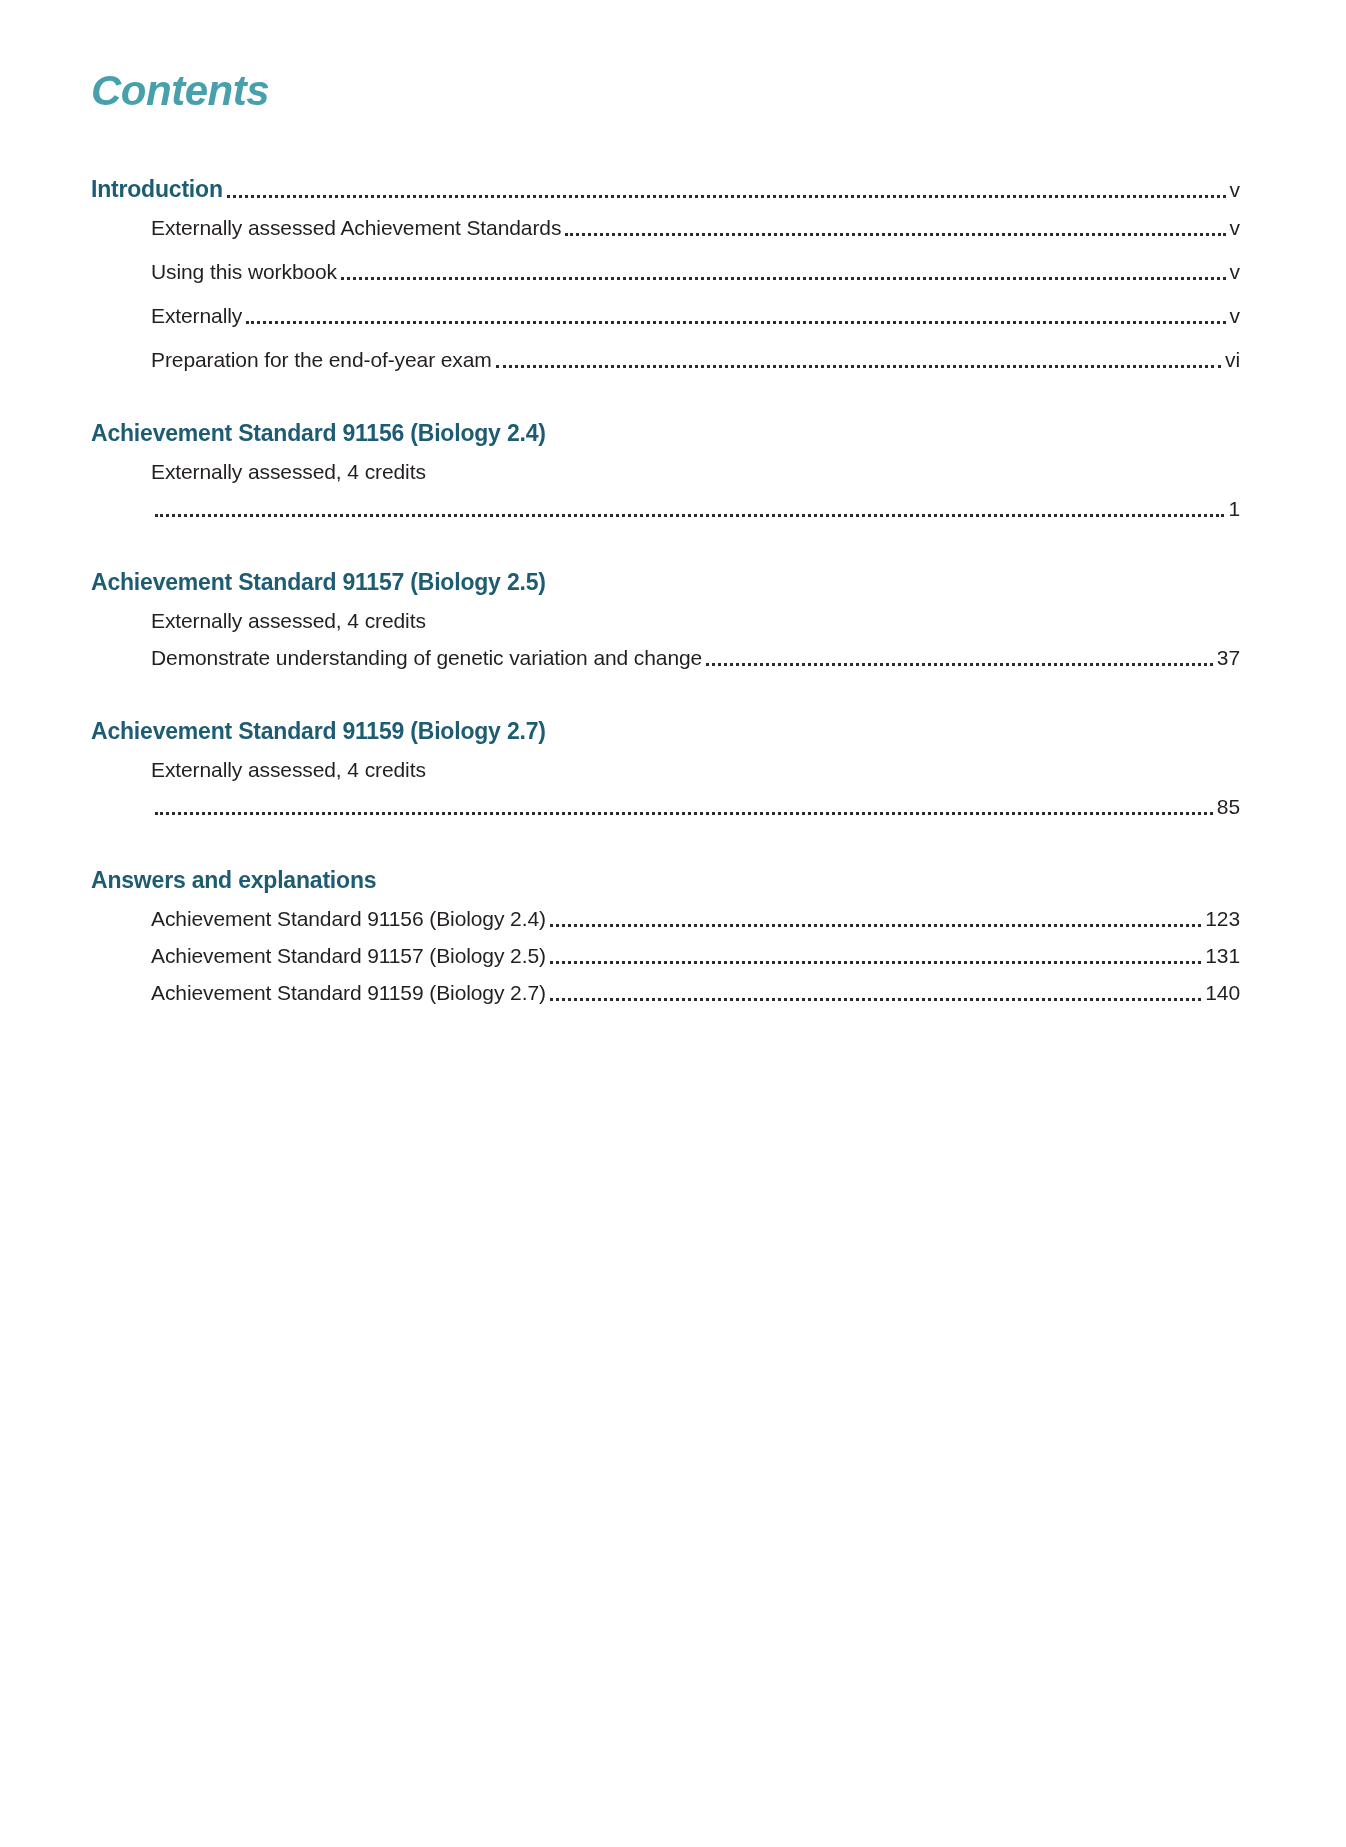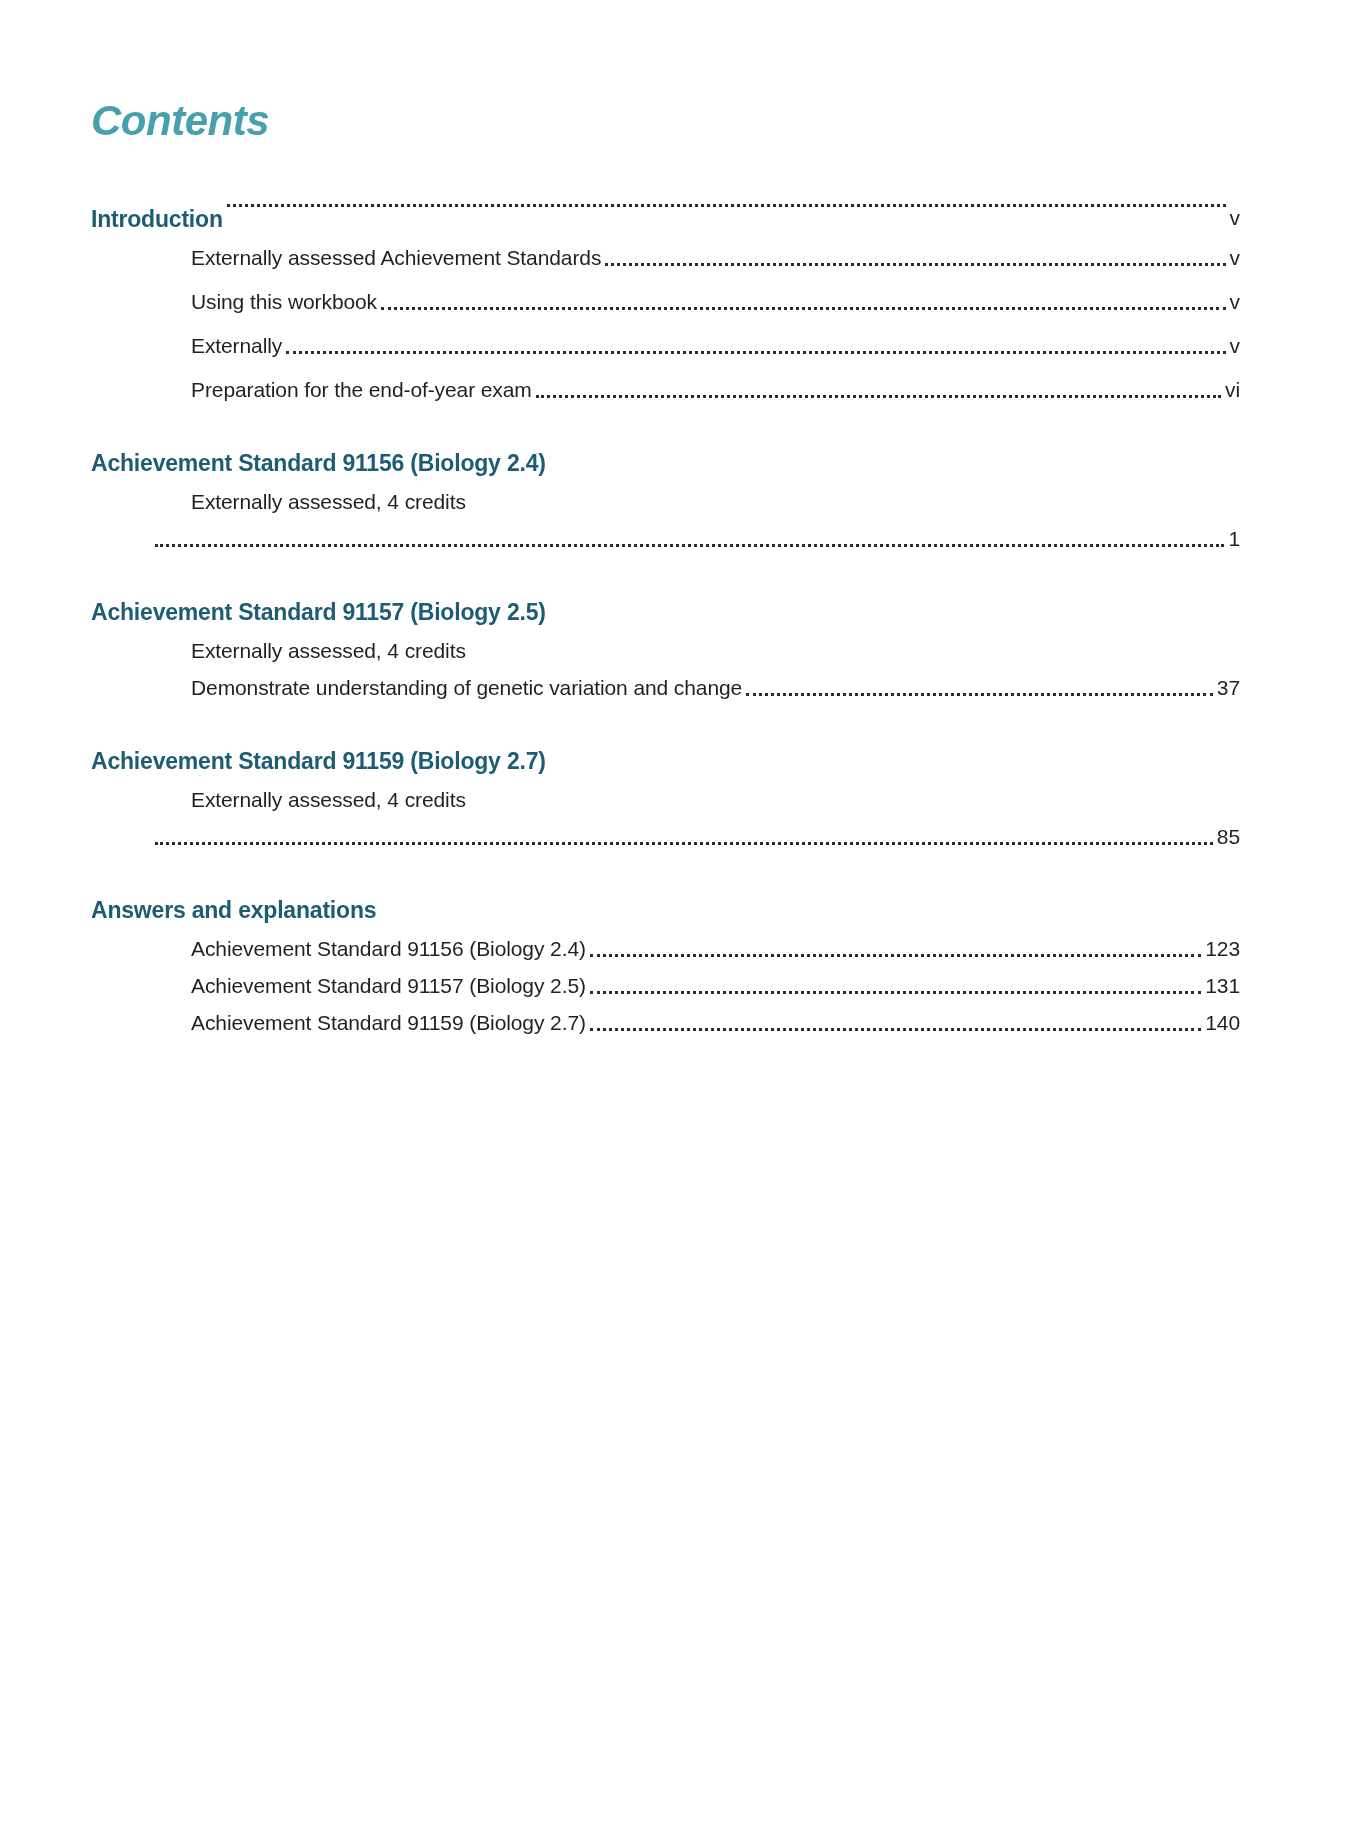--- a/index.html
+++ b/index.html
@@ -12,58 +12,58 @@
     height: 1847px;
     font-family: "Liberation Sans", sans-serif;
     color: #231F20;
     position: relative;
     overflow: hidden;
   }
   .page {
     box-sizing: border-box;
     width: 1346px;
     height: 1652px;
-    padding: 100px 106px 0 91px;
+    padding: 70px 106px 0 91px;
   }
   .doc-title {
     font-size: 42px;
     line-height: 1;
     font-weight: bold;
     font-style: italic;
     color: #47A0AC;
     letter-spacing: -0.5px;
     margin: 0 0 62px 0;
   }
   .toc-section { margin-top: 44px; }
   .toc-section:first-of-type { margin-top: 0; }
 
   .heading-row {
     display: flex;
-    align-items: flex-start;
+    align-items: flex-end;
     margin-bottom: 10px;
   }
   .section-heading {
     font-size: 23px;
     line-height: 30px;
     font-weight: bold;
     color: #1D5C72;
     letter-spacing: -0.2px;
     white-space: nowrap;
   }
   .toc-row {
     display: flex;
     align-items: flex-end;
     font-size: 21px;
     line-height: 28px;
     letter-spacing: -0.1px;
     margin-bottom: 16px;
     padding-left: 60px;
   }
   .toc-section .toc-row.tight { margin-bottom: 9px; }
-  .toc-label { white-space: nowrap; margin-left: 40px; }
+  .toc-label { white-space: nowrap; }
   .dot-leader {
     flex: 1 1 auto;
     min-width: 18px;
     border-bottom: 3px dotted #2b2b2b;
     margin: 0 4px 6px 4px;
   }
   .page-num {
     white-space: nowrap;
     font-size: 21px;
     line-height: 28px;

